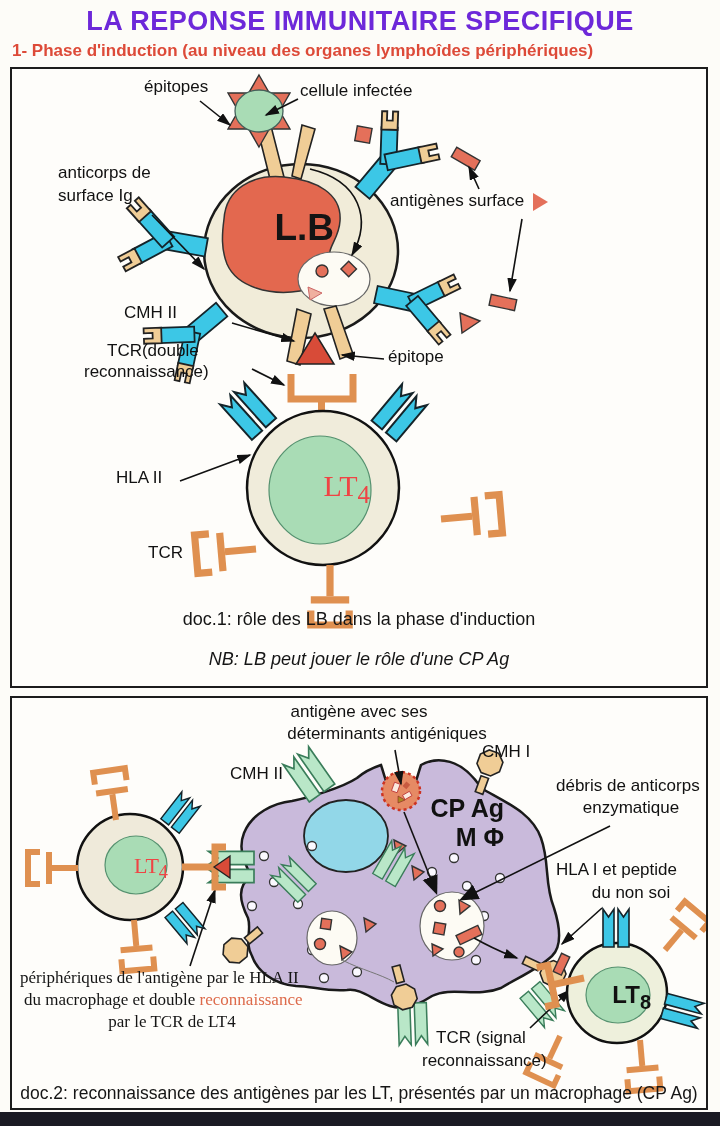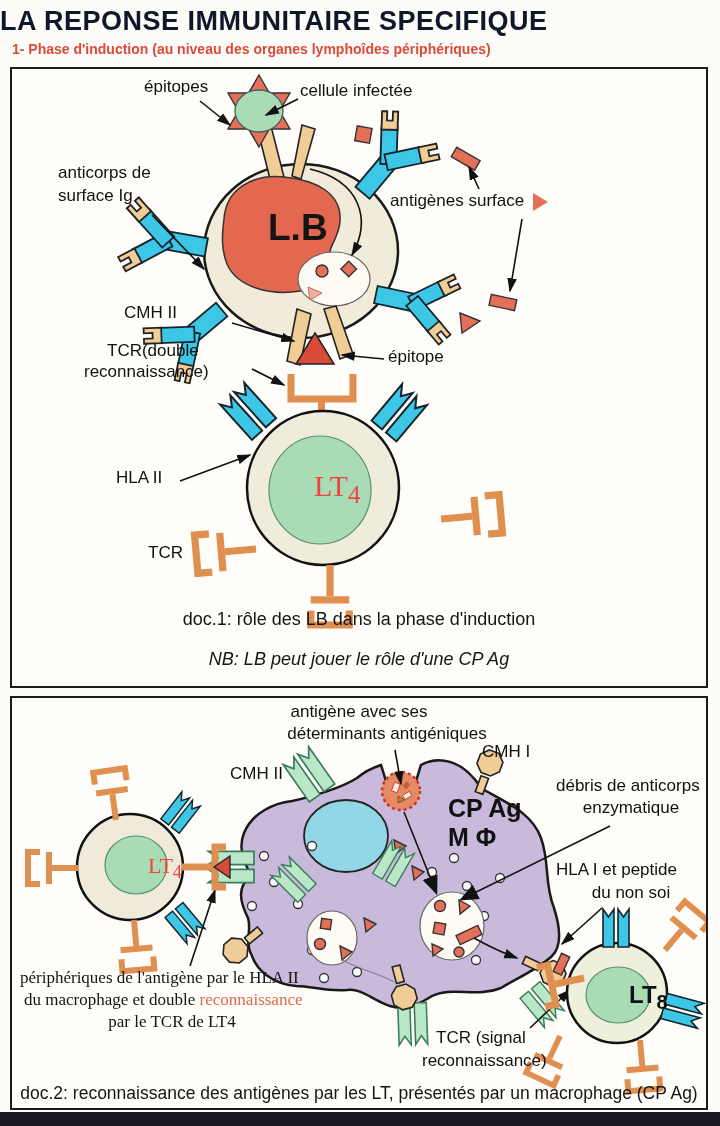--- a/index.html
+++ b/index.html
@@ -1,25 +1,25 @@
 <!DOCTYPE html>
 <html><head>
 <meta charset="utf-8">
 <style>
   html,body{margin:0;padding:0;}
   body{width:720px;height:1126px;background:#fdfcf8;font-family:"Liberation Sans",sans-serif;position:relative;overflow:hidden;}
-  .page-title{position:absolute;top:6px;left:0;width:720px;font-size:27px;font-weight:bold;color:#0f172a;letter-spacing:0.5px;}
-  .page-subtitle{position:absolute;top:41px;left:12px;font-size:14px;font-weight:bold;color:#dd4a38;}
+  .page-title{position:absolute;top:6px;left:0;width:720px;text-align:center;font-size:27px;font-weight:bold;color:#6d28d9;letter-spacing:0.5px;}
+  .page-subtitle{position:absolute;top:41px;left:12px;font-size:17px;font-weight:bold;color:#dd4a38;}
   .panel{position:absolute;left:10px;background:#fefdfa;border:2px solid #1c1c1c;}
   #panel1{top:67px;width:694px;height:617px;}
   #panel2{top:696px;width:694px;height:410px;}
   .panel svg{position:absolute;left:0;top:0;}
   .lbl{position:absolute;font-size:17px;color:#111;line-height:1.15;white-space:nowrap;z-index:3;}
   .lbl-serif{position:absolute;font-family:"Liberation Serif",serif;font-size:17px;color:#151515;white-space:nowrap;z-index:3;}
-  .cell-label{position:absolute;text-align:left;z-index:3;margin-left:44px;}
+  .cell-label{position:absolute;text-align:right;z-index:3;}
   .lb-label{font-size:37px;font-weight:bold;color:#141414;}
   .lt-red{font-family:"Liberation Serif",serif;font-weight:400;color:#ef4444;}
   .lt-black{font-weight:bold;color:#111;}
   .caption{position:absolute;left:0;width:100%;text-align:center;font-size:18px;color:#151515;z-index:3;}
   .note{font-style:italic;}
   .salmon-text{color:#dd6a4a;}
   .signal{position:absolute;font-size:20px;color:#e8764f;z-index:3;white-space:nowrap;}
   .tri-glyph{display:inline-block;width:0;height:0;border-left:15px solid #e4705a;border-top:9px solid transparent;border-bottom:9px solid transparent;margin-left:9px;vertical-align:middle;}
   .bottom-bar{position:absolute;left:0;top:1112px;width:720px;height:14px;background:#1a1a23;}
   

